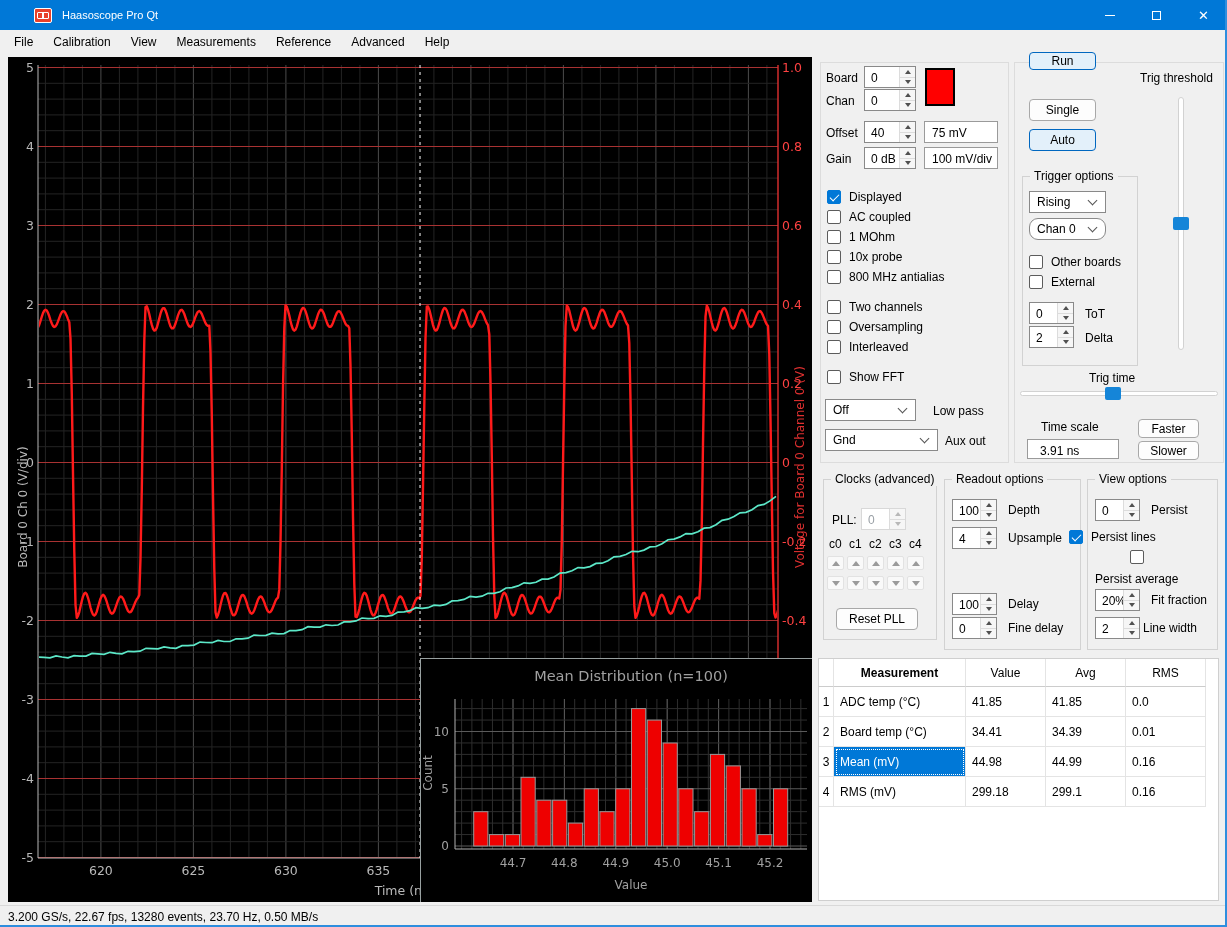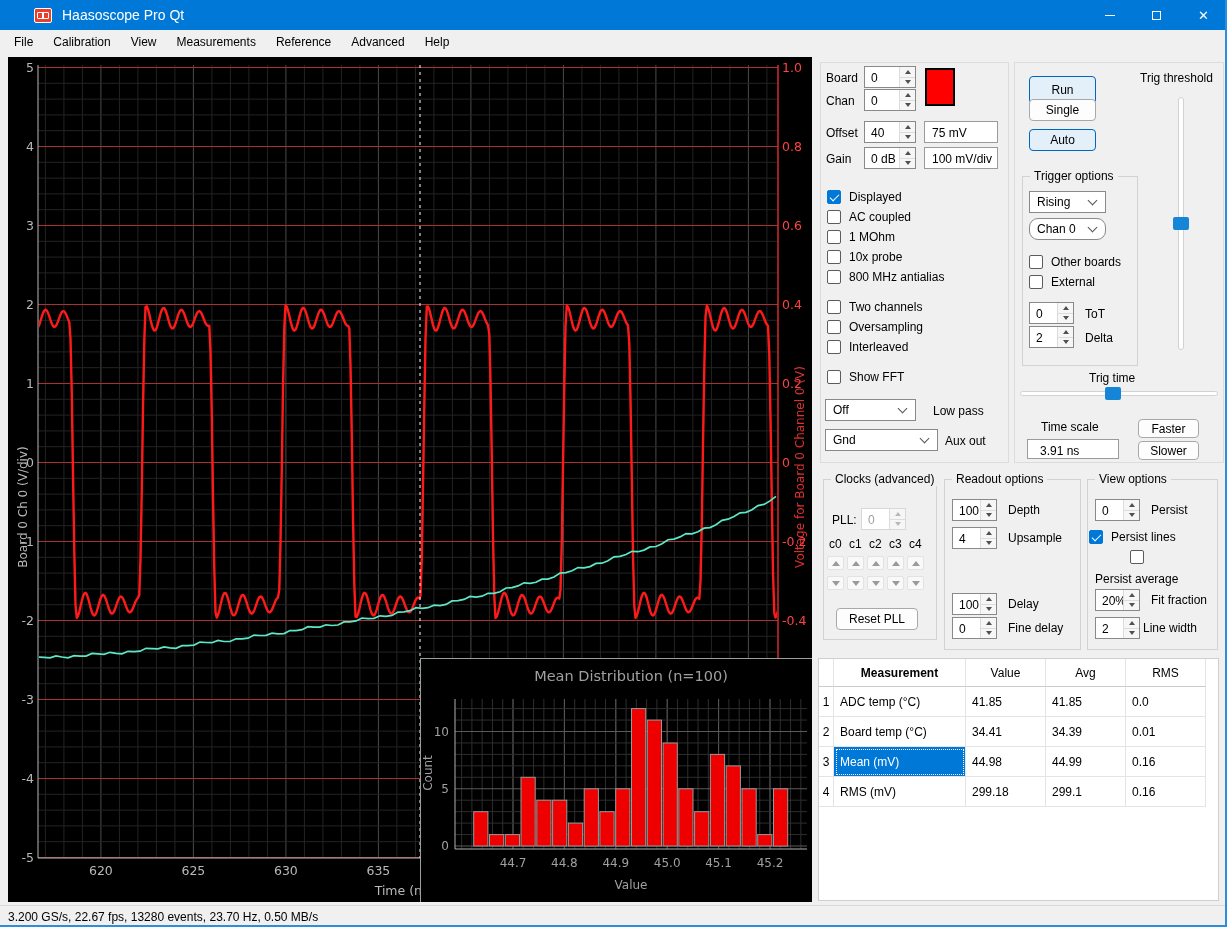--- a/index.html
+++ b/index.html
@@ -3,21 +3,21 @@
 <meta charset="utf-8">
 <style>
 *{margin:0;padding:0;box-sizing:border-box}
 html,body{width:1227px;height:927px}
 body{position:relative;background:#f0f0f0;font-family:"Liberation Sans",sans-serif;font-size:12px;color:#000;overflow:hidden}
 
 .titlebar{position:absolute;left:0;top:0;width:1227px;height:30px;background:#0078d7;display:flex;align-items:center;color:#fff}
 .app-icon{position:relative;width:18px;height:15px;margin-left:34px;margin-right:10px;background:#e8402a;border-radius:2px;border:1px solid #fff}
 .app-icon::after{content:"";position:absolute;left:2px;top:3px;width:5px;height:5px;border:1px solid #fff;border-radius:1px}
 .app-icon::before{content:"";position:absolute;right:2px;top:3px;width:5px;height:5px;border:1px solid #fff;border-radius:1px}
-.title-text{font-size:14px}
+.title-text{font-size:11px}
 .win-btns{margin-left:auto;display:flex;height:100%}
 .win-btn{width:47px;height:30px;display:flex;align-items:center;justify-content:center}
 .glyph-min{width:10px;height:1px;background:#fff}
 .glyph-max{width:9px;height:9px;border:1px solid #fff}
 .glyph-close{color:#fff;font-size:13px;line-height:1}
 
 .menubar{position:absolute;left:0;top:30px;width:1227px;height:23px;background:#f0f0f0;display:flex;align-items:center;padding-left:4px}
 .menu-item{padding:3px 10px;font-size:12px}
 
 .scope{position:absolute;left:8px;top:57px;width:804px;height:845px;background:#000}
@@ -611,29 +611,29 @@
     <span class="cb-label">Show FFT</span>
   </div>
 <div class="cb-row" style="left: 1029px; top: 254px;">
     <span class="cb"></span>
     <span class="cb-label">Other boards</span>
   </div>
 <div class="cb-row" style="left: 1029px; top: 274px;">
     <span class="cb"></span>
     <span class="cb-label">External</span>
   </div>
-<div class="cb-row" style="left: 1069px; top: 529px; margin-left: 20px;">
+<div class="cb-row" style="left: 1069px; top: 529px;">
     <span class="cb checked"></span>
     <span class="cb-label">Persist lines</span>
   </div>
 <div class="cb-row" style="left: 1095px; top: 550px; flex-direction: column;">
     <span class="cb"></span>
     <span class="cb-label">Persist average</span>
   </div>
-<div class="btn accent" style="left: 1029px; top: 76px; width: 67px; height: 28px;">Run</div>
+<div class="btn accent" style="left: 1029px; top: 52px; width: 67px; height: 18px;">Run</div>
 <div class="btn" style="left: 1029px; top: 99px; width: 67px; height: 22px;">Single</div>
 <div class="btn accent" style="left: 1029px; top: 129px; width: 67px; height: 22px;">Auto</div>
 <div class="btn" style="left: 1138px; top: 419px; width: 61px; height: 19px;">Faster</div>
 <div class="btn" style="left: 1138px; top: 441px; width: 61px; height: 19px;">Slower</div>
 <div class="btn" style="left: 836px; top: 608px; width: 82px; height: 22px;">Reset PLL</div>
 <span class="label" style="left: 829px; top: 537px;">c0</span>
 <div class="clock-btn" style="left: 827px; top: 556px;">
     <i class="tri-up"></i>
   </div>
 <div class="clock-btn" style="left: 827px; top: 576px;">

